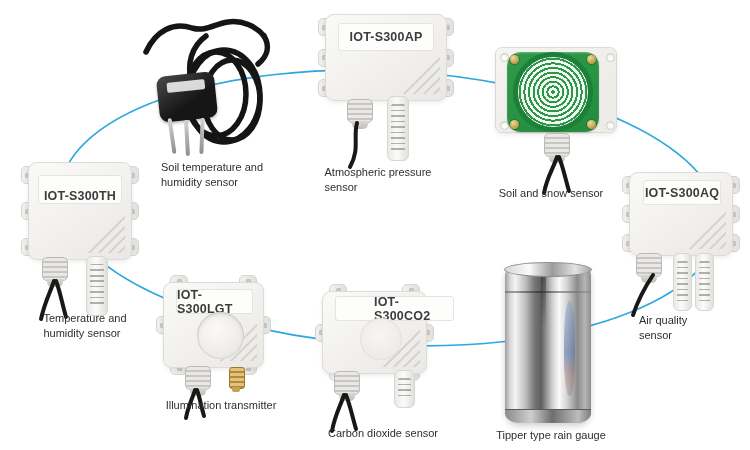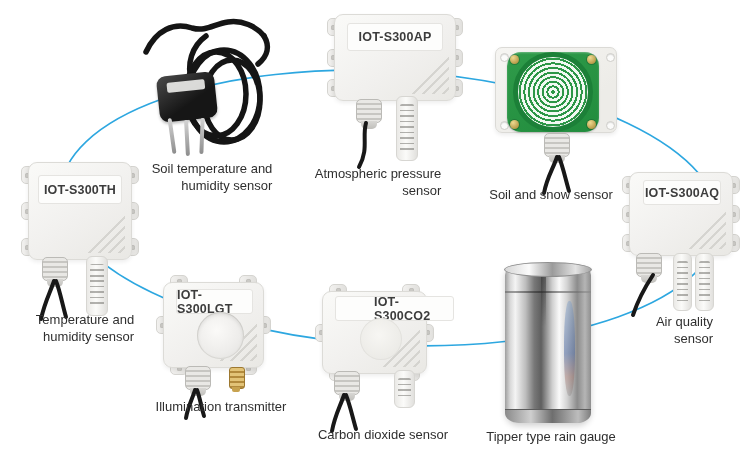--- a/index.html
+++ b/index.html
@@ -29,30 +29,30 @@
        background:repeating-linear-gradient(180deg,#e9e8e5 0 3px,#c7c6c2 3px 5px);border:1px solid #bbbab6;}
   .gland::after{content:"";position:absolute;left:4px;right:4px;top:21px;height:8px;
        background:linear-gradient(180deg,#d8d7d4,#c0bfbb);border-radius:0 0 5px 5px;}
   .probe{position:absolute;width:20px;background:linear-gradient(90deg,#eaе9e6,#fbfbf9 45%,#e1e0dd);
        background:linear-gradient(90deg,#eae9e6,#fbfbf9 45%,#e1e0dd);
        border:1px solid #d7d6d2;border-radius:6px;}
   .probe::after{content:"";position:absolute;left:3px;right:3px;top:7px;bottom:7px;border-radius:2px;
        background:repeating-linear-gradient(180deg,rgba(118,117,112,.55) 0 1.5px,transparent 1.5px 5.5px);}
   .cable{position:absolute;overflow:visible;}
   .cable path{stroke:#181818;stroke-width:4;fill:none;stroke-linecap:round;stroke-linejoin:round;}
-  .caption{position:absolute;transform:translateX(-50%);text-align:right;white-space:pre-line;
-       font-size:13px;line-height:1.32;color:#2f2f2f;}
+  .caption{position:absolute;transform:translateX(-50%);text-align:left;white-space:pre-line;
+       font-size:11px;line-height:1.32;color:#2f2f2f;}
 
   
   .th{left:28px;top:162px;width:104px;height:98px;}
-  .th .hstrip{left:10px;top:13px;width:82px;height:27px;}
+  .th .hstrip{left:10px;top:13px;width:82px;height:27px;align-items:flex-end;}
   .th .gland{left:14px;top:95px;}
   .th .probe{left:58px;top:94px;height:58px;}
 
-  .ap{left:334px;top:14px;width:122px;height:87px;text-align:right;}
+  .ap{left:325px;top:14px;width:122px;height:87px;text-align:right;}
   .ap .hstrip{left:13px;top:9px;width:94px;height:26px;}
   .ap .gland{left:22px;top:85px;}
   .ap .probe{left:62px;top:82px;height:63px;}
 
   .rs{left:495px;top:47px;width:122px;height:86px;}
   .rs .plate{position:absolute;inset:0;background:linear-gradient(145deg,#f6f5f2,#edecе8 70%);
        background:linear-gradient(145deg,#f6f5f2,#edece8 70%);border:1px solid #dbdad6;border-radius:7px;
        box-shadow:0 2px 4px rgba(0,0,0,.08);}
   .plate-hole{position:absolute;width:7px;height:7px;border-radius:50%;background:#fbfbfa;
        border:1px solid #cecdc9;box-shadow:inset 0 1px 1px rgba(0,0,0,.12);}

